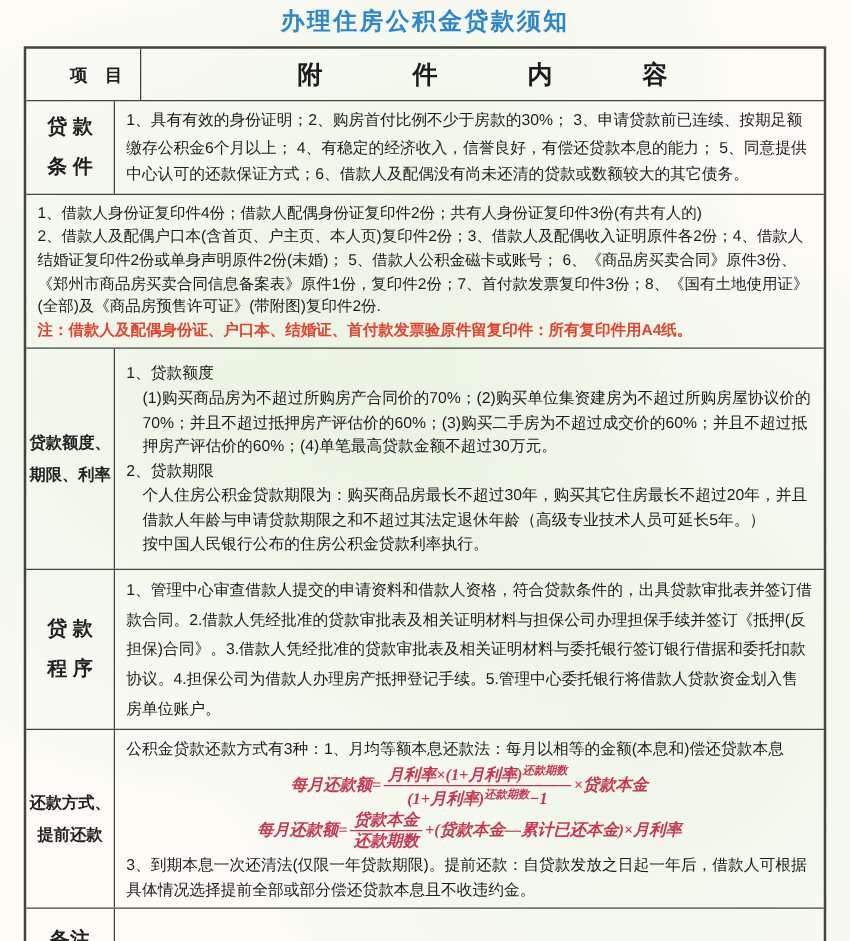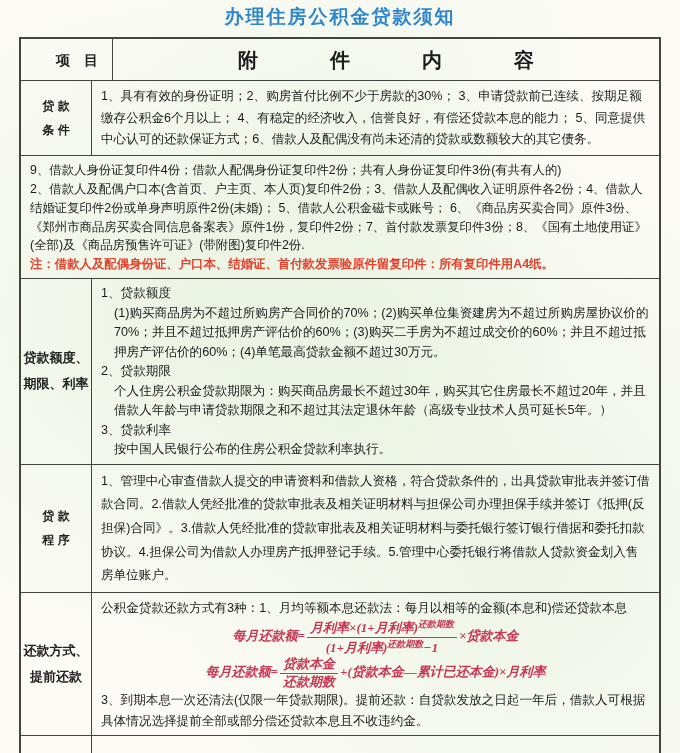--- a/index.html
+++ b/index.html
@@ -33,21 +33,21 @@
     background:transparent;
   }
   .row{display:flex;align-items:stretch;border-top:1.5px solid #45453f;}
   .row:first-child{border-top:none;padding-left:21px;}
   .cell-label{
     flex:0 0 70px;width:70px;
     border-right:1.5px solid #45453f;
     display:flex;align-items:center;justify-content:center;
     text-align:center;
     font-weight:bold;
-    font-size:12px;
+    font-size:16px;
     line-height:2.0;
     white-space:pre-line;
     color:#222;
   }
   .cell-content{
     flex:1 1 auto;
     padding:5px 9px 4px 9px;
     font-size:12.6px;
     line-height:1.6;
     color:#1c1c1c;
@@ -119,35 +119,34 @@
     <div class="row r-cond">
       <div class="cell-label">贷 款
 条 件</div>
       <div class="cell-content">
         <p>1、具有有效的身份证明；2、购房首付比例不少于房款的30%； 3、申请贷款前已连续、按期足额缴存公积金6个月以上； 4、有稳定的经济收入，信誉良好，有偿还贷款本息的能力； 5、同意提供中心认可的还款保证方式；6、借款人及配偶没有尚未还清的贷款或数额较大的其它债务。</p>
       </div>
     </div>
 
     <div class="row r-mat">
       <div class="cell-content">
-        <p>9、借款人身份证复印件4份；借款人配偶身份证复印件2份；共有人身份证复印件3份(有共有人的)</p>
+        <p>1、借款人身份证复印件4份；借款人配偶身份证复印件2份；共有人身份证复印件3份(有共有人的)</p>
         <p>2、借款人及配偶户口本(含首页、户主页、本人页)复印件2份；3、借款人及配偶收入证明原件各2份；4、借款人结婚证复印件2份或单身声明原件2份(未婚)； 5、借款人公积金磁卡或账号； 6、《商品房买卖合同》原件3份、《郑州市商品房买卖合同信息备案表》原件1份，复印件2份；7、首付款发票复印件3份；8、《国有土地使用证》(全部)及《商品房预售许可证》(带附图)复印件2份.</p>
         <p class="note">注：借款人及配偶身份证、户口本、结婚证、首付款发票验原件留复印件：所有复印件用A4纸。</p>
       </div>
     </div>
 
     <div class="row r-amt">
       <div class="cell-label">贷款额度、
 期限、利率</div>
       <div class="cell-content">
         <p>1、贷款额度</p>
         <p class="indent">(1)购买商品房为不超过所购房产合同价的70%；(2)购买单位集资建房为不超过所购房屋协议价的70%；并且不超过抵押房产评估价的60%；(3)购买二手房为不超过成交价的60%；并且不超过抵押房产评估价的60%；(4)单笔最高贷款金额不超过30万元。</p>
         <p>2、贷款期限</p>
         <p class="indent">个人住房公积金贷款期限为：购买商品房最长不超过30年，购买其它住房最长不超过20年，并且借款人年龄与申请贷款期限之和不超过其法定退休年龄（高级专业技术人员可延长5年。）</p>
-        <p>3、贷款利率</p>
         <p class="indent">按中国人民银行公布的住房公积金贷款利率执行。</p>
       </div>
     </div>
 
     <div class="row r-proc">
       <div class="cell-label">贷 款
 程 序</div>
       <div class="cell-content">
         <p>1、管理中心审查借款人提交的申请资料和借款人资格，符合贷款条件的，出具贷款审批表并签订借款合同。2.借款人凭经批准的贷款审批表及相关证明材料与担保公司办理担保手续并签订《抵押(反担保)合同》。3.借款人凭经批准的贷款审批表及相关证明材料与委托银行签订银行借据和委托扣款协议。4.担保公司为借款人办理房产抵押登记手续。5.管理中心委托银行将借款人贷款资金划入售房单位账户。</p>
       </div>

